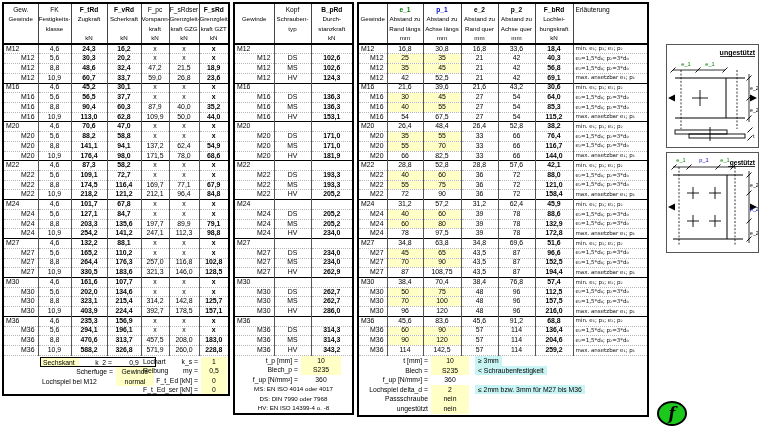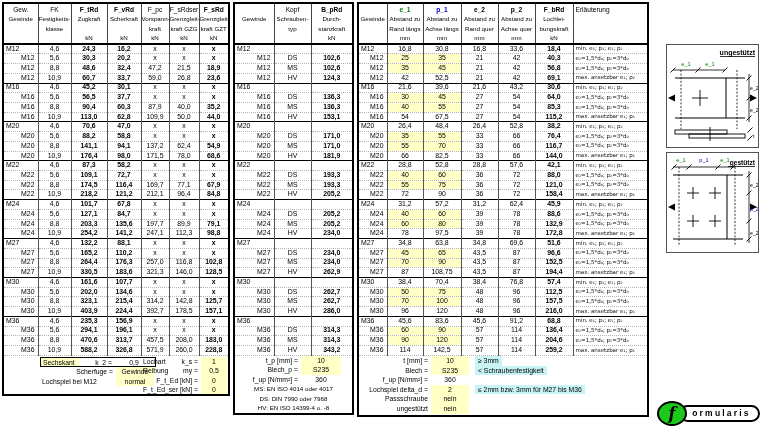--- a/index.html
+++ b/index.html
@@ -1131,17 +1131,16 @@
       <line x1="79.5" y1="42.5" x2="84.5" y2="37.5" stroke="#000" stroke-width="0.9"></line>
       <line x1="79.5" y1="70.5" x2="84.5" y2="65.5" stroke="#000" stroke-width="0.9"></line>
       <line x1="79.5" y1="88.5" x2="84.5" y2="83.5" stroke="#000" stroke-width="0.9"></line>
       <text x="83" y="34" font-size="5.2" fill="#000">e_2</text>
       <text x="83" y="58" font-size="5.2" fill="#0000cc">p_2</text>
       <text x="83" y="82" font-size="5.2" fill="#000">e_2</text>
     </svg>
   </div>
 
   <div class="logo">
-    <div class="pill">ormularis</div>
     <div class="fball">f</div>
   </div>
 
 </div>
 
 </body></html>

